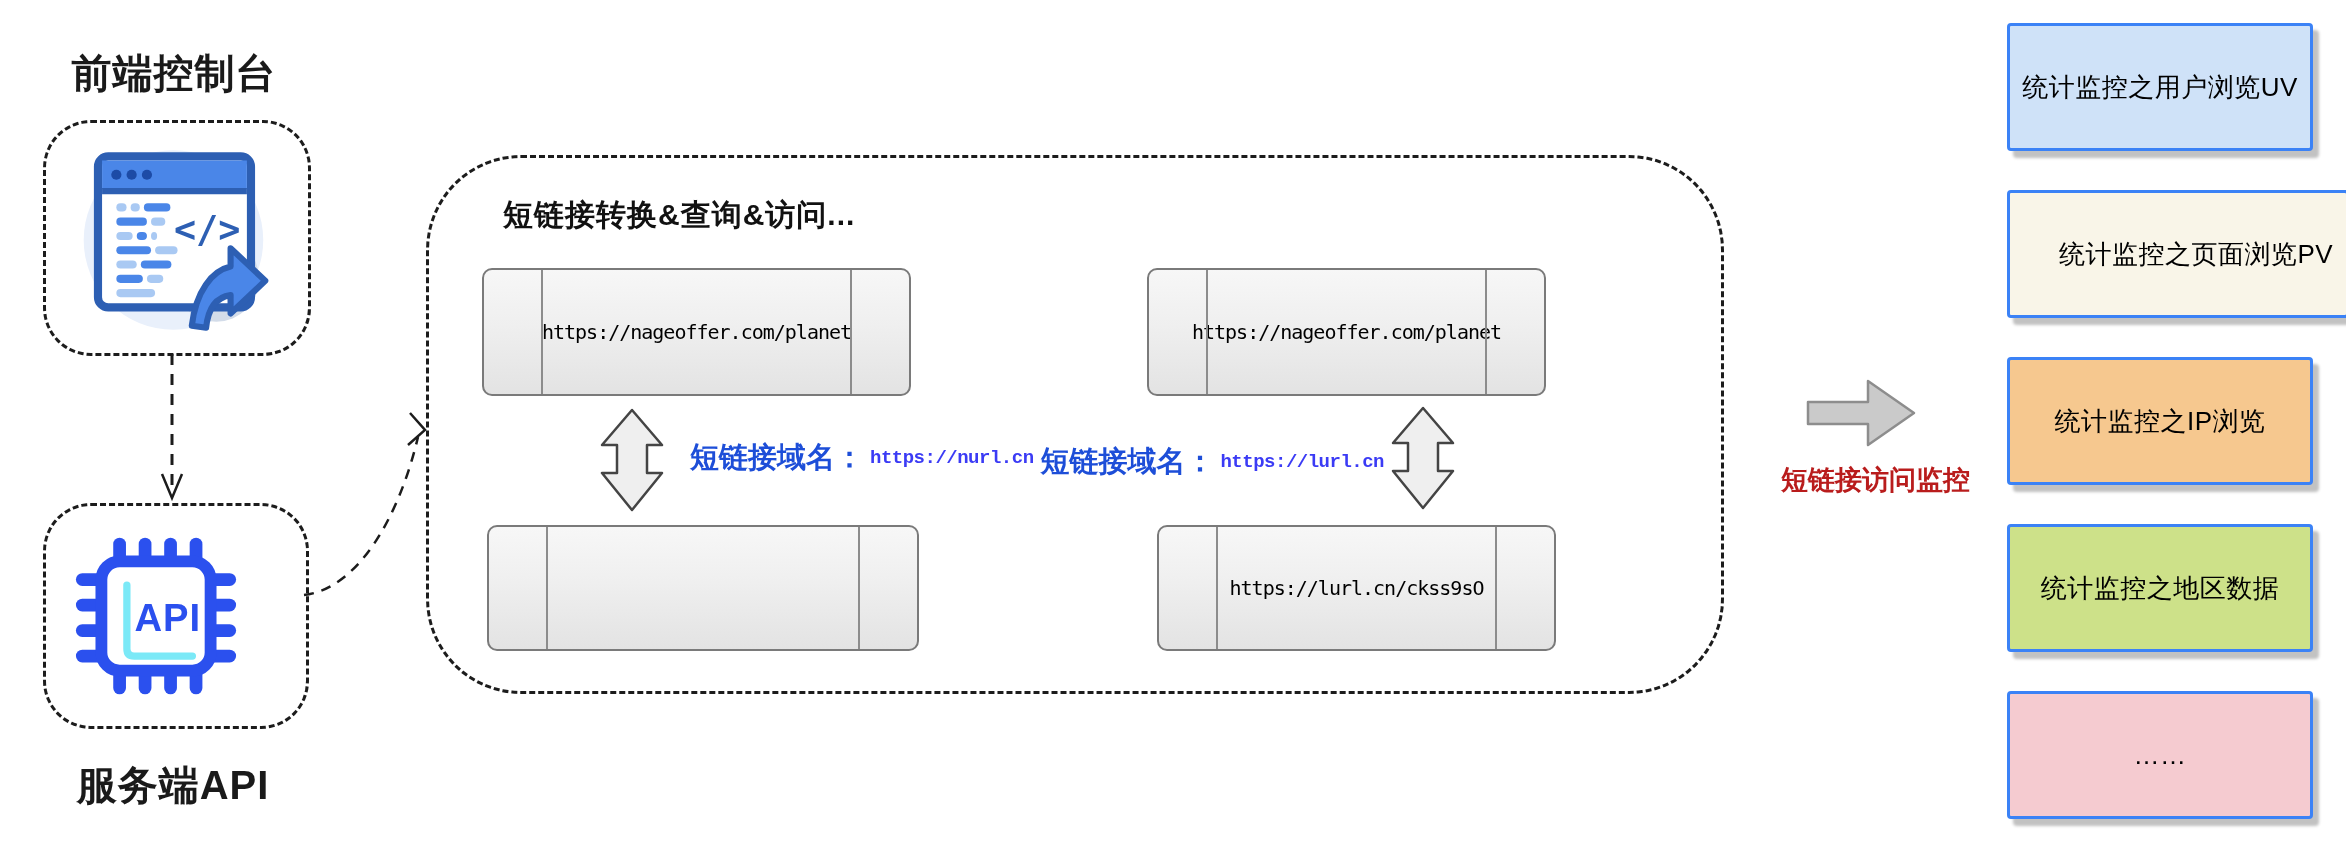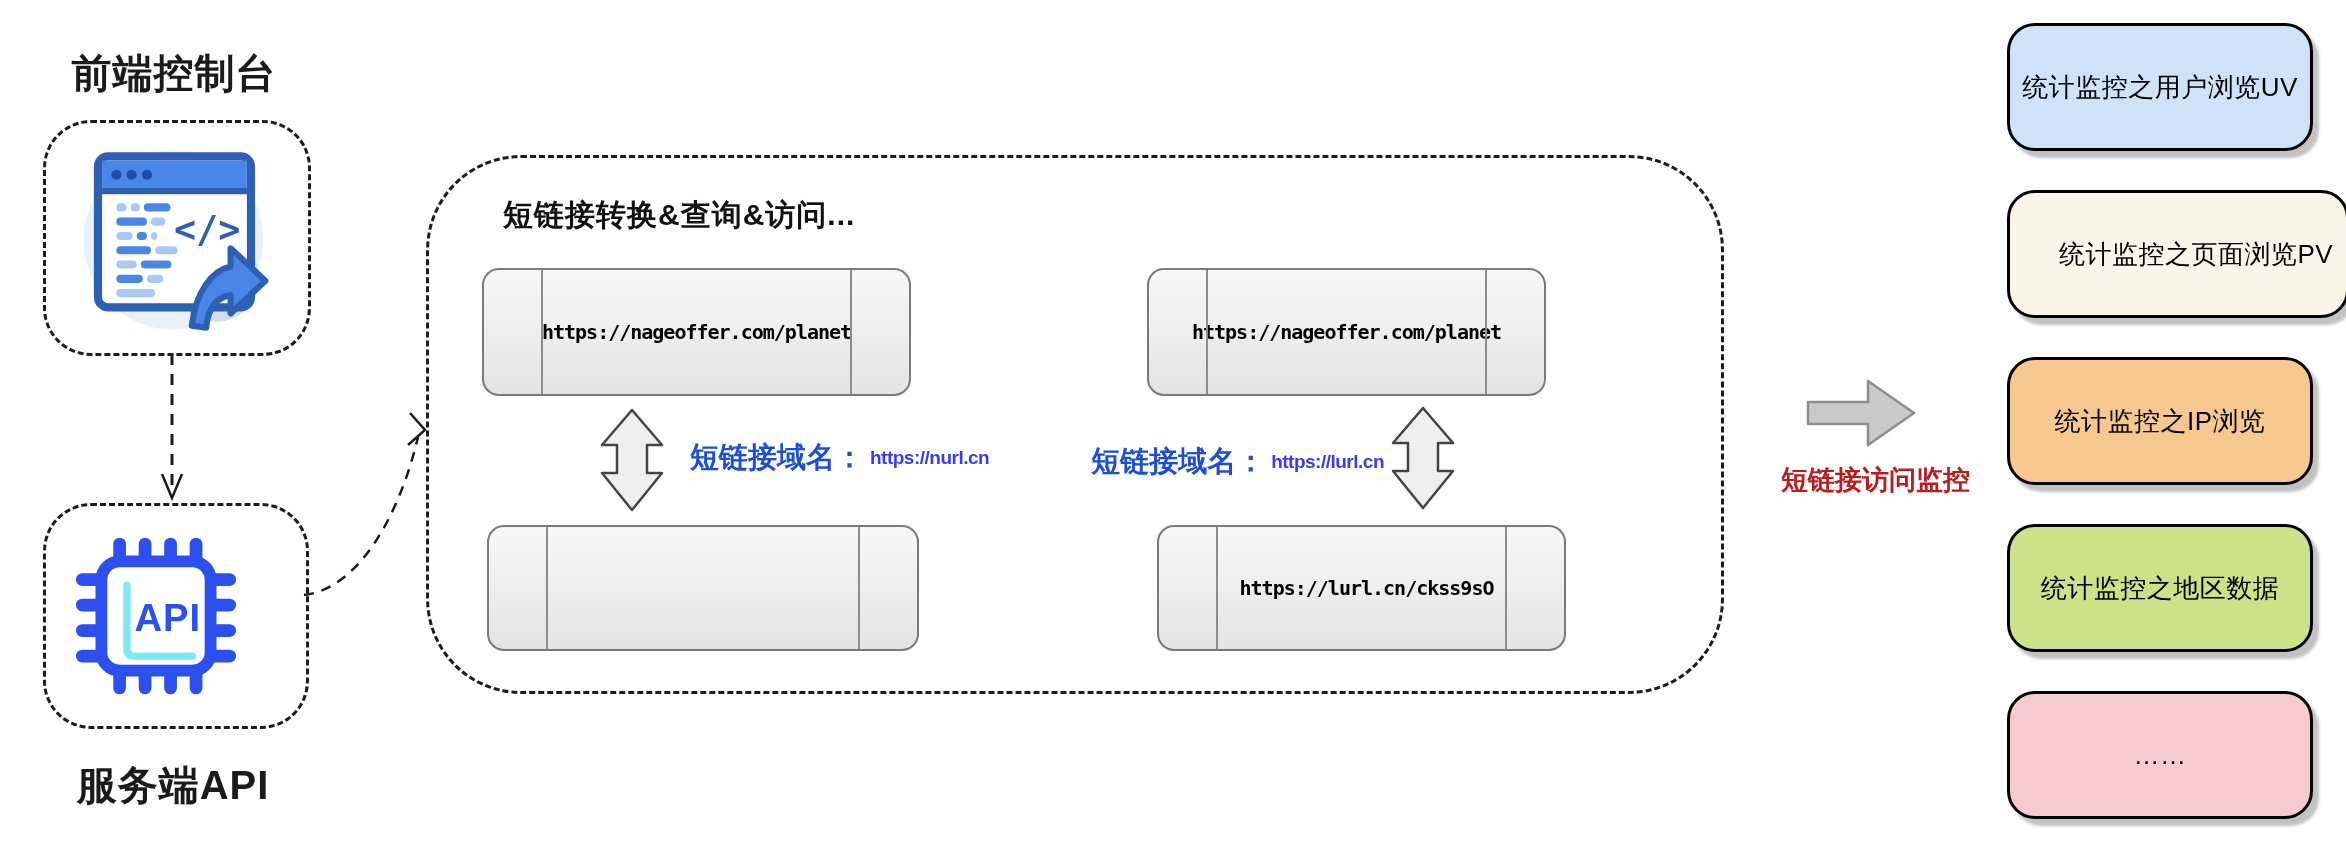--- a/index.html
+++ b/index.html
@@ -10,38 +10,38 @@
   
   .dashed-node{position:absolute;border:3px dashed #1c1c1c;border-radius:48px;background:#fff;}
   .side-title{position:absolute;font-size:40px;font-weight:600;color:#1a1a1a;text-align:center;letter-spacing:1px;}
 
   
   .process-container{position:absolute;left:426px;top:155px;width:1292px;height:533px;
        border:3px dashed #1c1c1c;border-radius:95px;}
   .process-title{position:absolute;left:74px;top:37px;font-size:30px;font-weight:600;color:#111;letter-spacing:1px;}
 
   
-  .node-box{position:absolute;border:2px solid #7a7a7a;border-radius:17px;
+  .node-box{position:absolute;border:2px solid #7a7a7a;border-radius:10px;
        background:linear-gradient(180deg,#f7f7f7 0%,#efefef 45%,#e3e3e3 100%);
-       display:flex;align-items:center;justify-content:center;font-weight:bold;}
+       display:flex;align-items:center;justify-content:center;}
   .node-divider-l,.node-divider-r{position:absolute;top:0;bottom:0;width:0;border-left:2px solid #8c8c8c;}
   .node-divider-l{left:57px;}
   .node-divider-r{right:57px;}
   .node-url{font-family:"DejaVu Sans Mono",monospace;font-size:20px;letter-spacing:-1px;
        color:#000;white-space:nowrap;padding:0 60px;}
 
   
   .domain-label-row{position:absolute;display:flex;align-items:center;white-space:nowrap;}
   .domain-label-cn{font-size:29px;font-weight:700;color:#1d4ed8;}
-  .domain-link{font-family:Liberation Sans, sans-serif;font-size:19px;font-weight:bold;
+  .domain-link{font-family:Liberation Mono, monospace;font-size:19px;font-weight:bold;
        letter-spacing:-0.5px;color:#3b3bf5;margin-left:6px;}
 
   
-  .monitor-box{position:absolute;left:2007px;width:300px;height:122px;border:3px solid #000000;
-       border-radius:28px;display:flex;align-items:center;justify-content:center;
+  .monitor-box{position:absolute;left:2007px;width:300px;height:122px;border:3px solid #3b82f6;
+       border-radius:4px;display:flex;align-items:center;justify-content:center;
        box-shadow:6px 7px 3px #c2c2c2;}
   .monitor-label{font-size:26px;font-weight:500;color:#000;letter-spacing:0.5px;}
 
   .monitor-arrow-label{position:absolute;left:1766px;top:462px;width:204px;text-align:right;
        font-size:27px;font-weight:600;color:#b91c1c;}
 
   svg{display:block;}
 </style>
 </head>
 <body>
@@ -150,21 +150,21 @@
 
 <div class="domain-label-row" style="right:962px;top:445px;height:34px;">
   <span class="domain-label-cn">短链接域名：</span>
   <span class="domain-link">https://lurl.cn</span>
 </div>
 
 <svg class="abs" style="left:1391px;top:404px;" width="64" height="108" viewBox="0 0 64 104">
   <polygon points="32,2 62,37 47,37 47,65 62,65 32,102 2,65 17,65 17,37 2,37" fill="#efefef" stroke="#444" stroke-width="2.5" stroke-linejoin="round"></polygon>
 </svg>
 
-<div class="node-box" style="left:1157px;top:525px;width:395px;height:122px;padding-left:10px;">
+<div class="node-box" style="left:1157px;top:525px;width:395px;height:122px;">
   <div class="node-divider-l"></div>
   <div class="node-divider-r"></div>
   <div class="node-url">https://lurl.cn/ckss9sO</div>
 </div>
 
 <svg class="abs" style="left:1806px;top:378px;" width="112" height="70" viewBox="0 0 112 70">
   <polygon points="2,24 62,24 62,3 108,35 62,67 62,46 2,46" fill="#cacaca" stroke="#8d8d8d" stroke-width="2.5" stroke-linejoin="round"></polygon>
 </svg>
 <div class="monitor-arrow-label">短链接访问监控</div>
 

